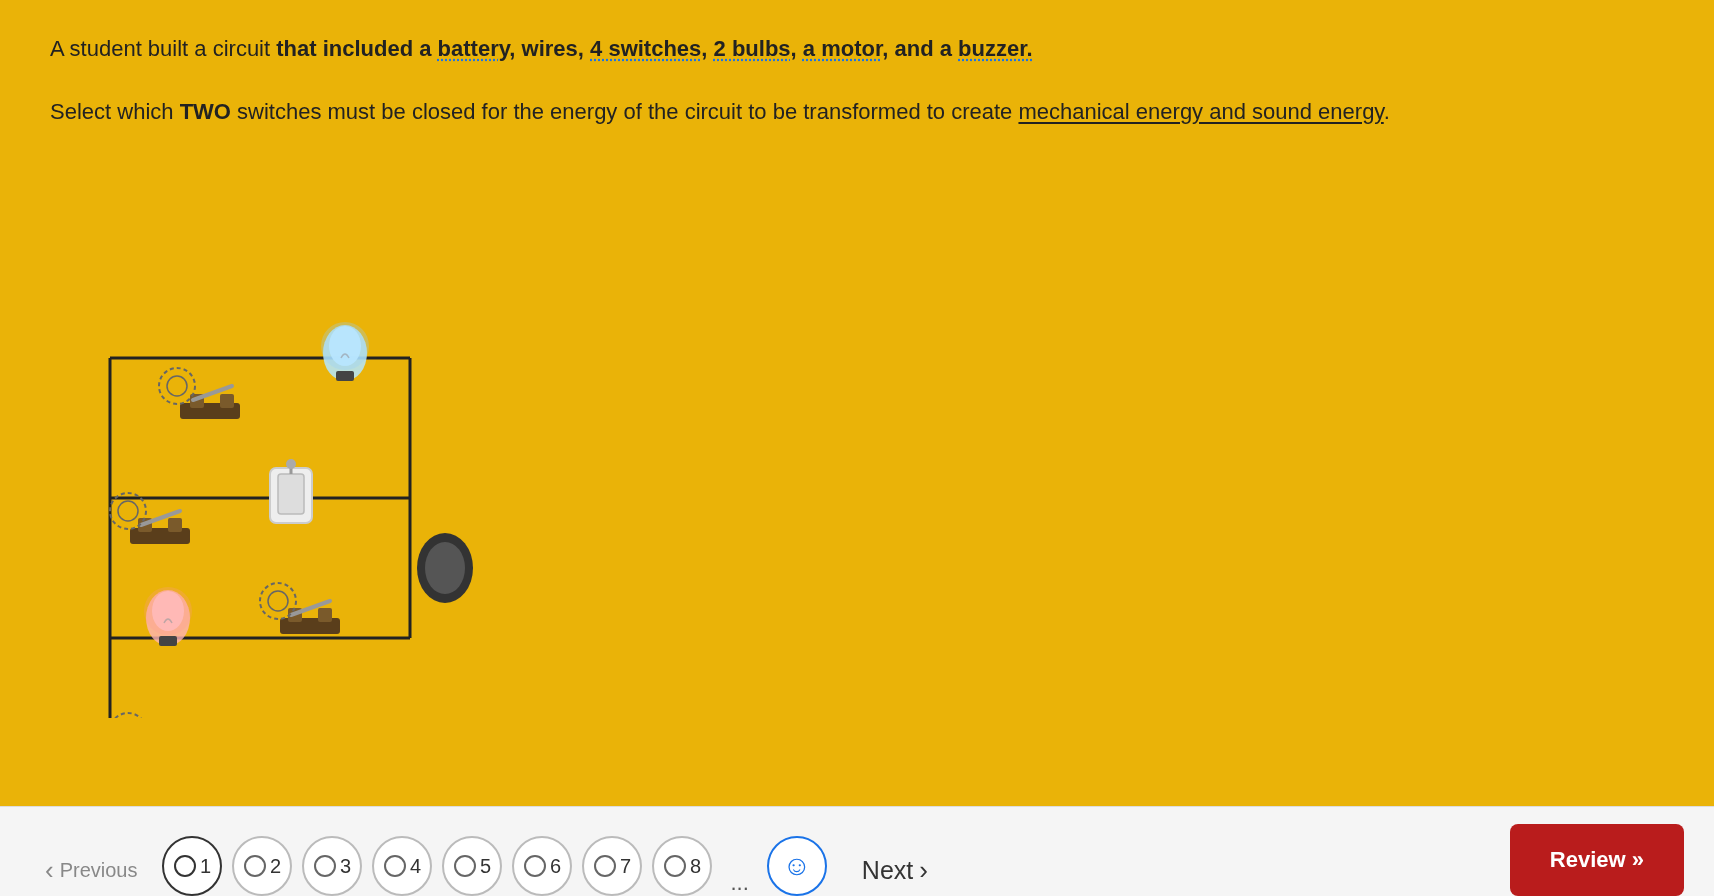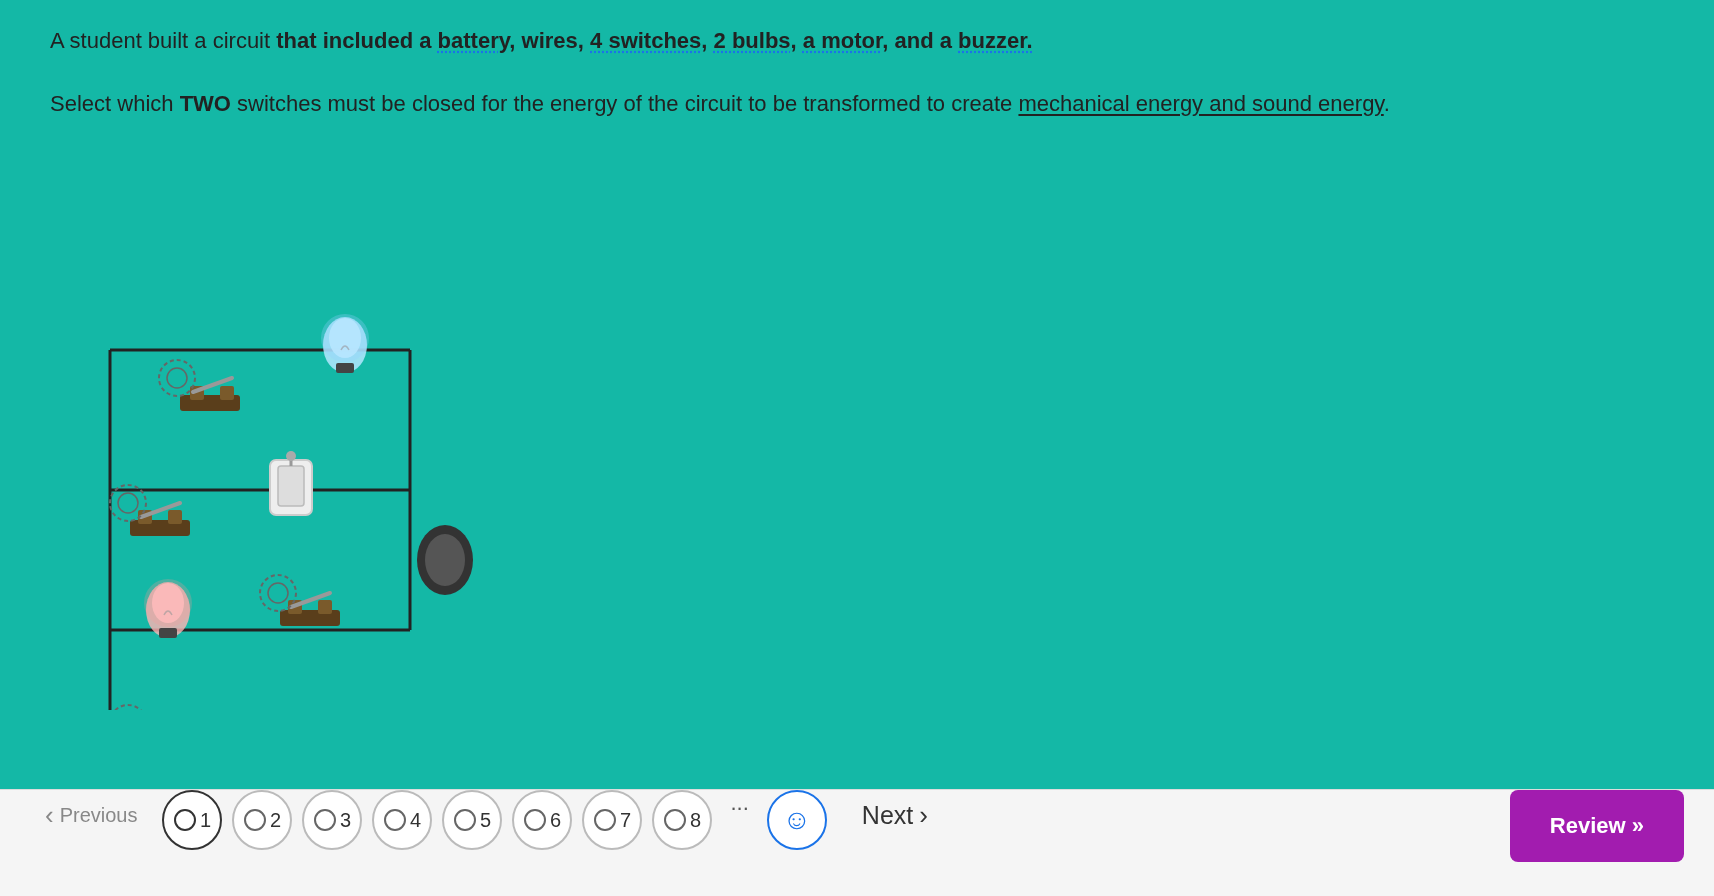--- a/index.html
+++ b/index.html
@@ -6,22 +6,22 @@
     body {
       font-family: Arial, sans-serif;
       background: #f5f5f5;
       width: 1714px;
       min-height: 896px;
       display: flex;
       flex-direction: column;
     }
     .main-content {
       flex: 1;
-      background: #14b8a6;
-      padding: 24px 50px 30px 50px;
+      background: #eab308;
+      padding: 32px 50px 30px 50px;
       position: relative;
     }
     .question-intro {
       font-size: 22px;
       line-height: 1.5;
       margin-bottom: 30px;
       color: #222;
     }
     .question-intro .underline-blue {
       text-decoration: underline;
@@ -54,23 +54,23 @@
     
     .circuit-svg {
       width: 460px;
       height: 560px;
     }
 
     
     .nav-bar {
       background: #f5f5f5;
       border-top: 1px solid #ddd;
-      height: 107px;
-      display: flex;
-      align-items: flex-start;
+      height: 90px;
+      display: flex;
+      align-items: flex-end;
       padding: 0 30px;
       gap: 10px;
     }
     .nav-prev {
       font-size: 20px;
       color: #888;
       display: flex;
       align-items: center;
       gap: 6px;
       cursor: pointer;
@@ -132,21 +132,21 @@
       display: flex;
       align-items: center;
       gap: 6px;
       cursor: pointer;
       padding: 10px 15px;
       border-radius: 6px;
       margin-left: 10px;
     }
     .spacer { flex: 1; }
     .review-btn {
-      background: #a21caf;
+      background: #b91c1c;
       color: #fff;
       font-size: 22px;
       font-weight: bold;
       border: none;
       border-radius: 8px;
       padding: 26px 40px;
       cursor: pointer;
       height: 72px;
       display: flex;
       align-items: center;

